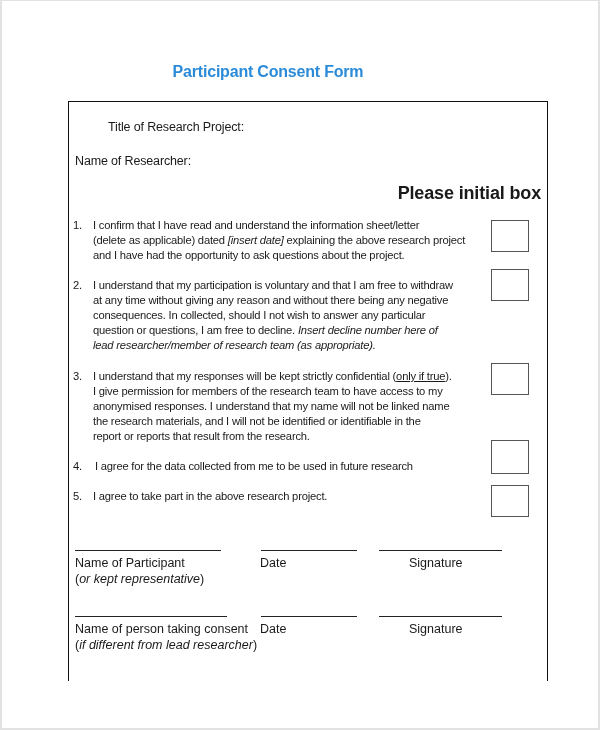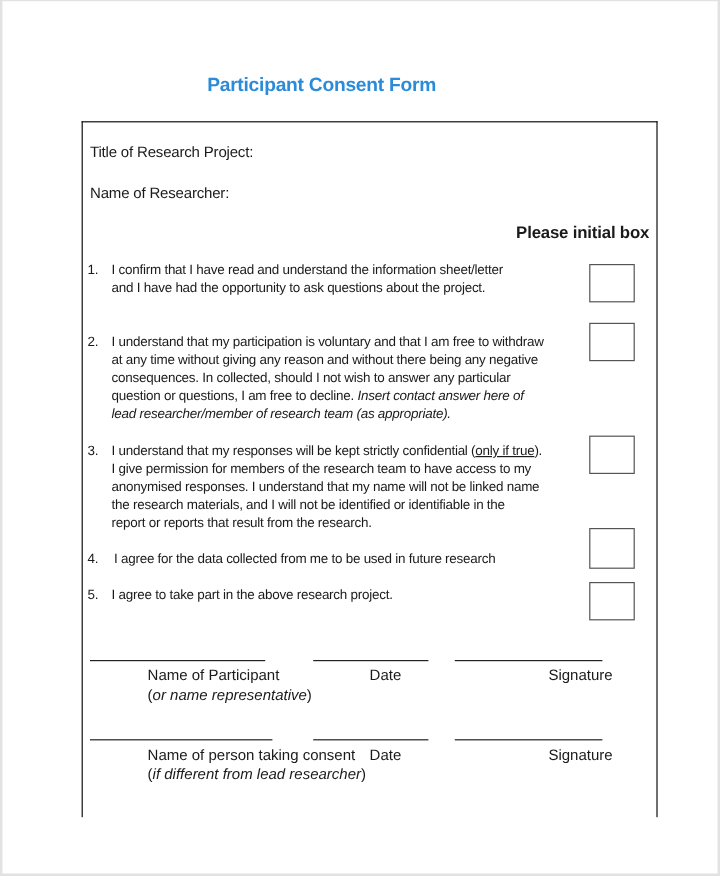--- a/index.html
+++ b/index.html
@@ -13,64 +13,65 @@
       position: absolute; left: 0; width: 504px; top: 63px;
       text-align: center; font-size: 16px; font-weight: bold; color: #2b8bd8;
       padding-left: 32px; letter-spacing: -0.2px;
     }
     .form-box {
       position: absolute; left: 68px; top: 101px; width: 480px; height: 580px;
       border: 1.5px solid #111; border-bottom: none;
     }
     .txt { position: absolute; font-size: 12.5px; line-height: 15px; white-space: nowrap; letter-spacing: -0.15px; }
     .field-label { left: 6px; }
-    .initial-hdr { right: 6px; top: 84px; font-weight: bold; font-size: 14px; }
+    .initial-hdr { right: 6px; top: 84px; font-weight: bold; font-size: 18px; }
     .item { position: absolute; left: 4px; width: 400px; font-size: 11.2px; line-height: 15px; letter-spacing: -0.2px; }
     .item .num { position: absolute; left: 0; top: 0; width: 20px; }
     .item .body { position: absolute; left: 20px; top: 0; white-space: nowrap; }
     .item .body span.line { display: block; }
     .ital { font-style: italic; }
     .uline { text-decoration: underline; text-align: right; }
     .ibox {
       position: absolute; left: 422px; width: 38px; height: 32px;
       border: 1.5px solid #555; background: #fff; cursor: pointer;
     }
     .sig-line { position: absolute; height: 1px; background: #222; }
-    .sig-txt { position: absolute; font-size: 12.5px; line-height: 16px; white-space: nowrap; margin-left: 48px; }
+    .sig-txt { position: absolute; font-size: 12.5px; line-height: 16px; white-space: nowrap; }
   </style>
 </head>
 <body>
 
 <div class="page-frame"></div>
 
 <div class="title">Participant Consent Form</div>
 
 <div class="form-box">
 
-  <div class="txt field-label" style="top:18px;">Title of Research Project:</div>
+  <div class="txt field-label" style="top:18px;margin-left:33px;">Title of Research Project:</div>
   <div class="txt field-label" style="top:52px;">Name of Researcher:</div>
 
   <div class="txt initial-hdr">Please initial box</div>
 
   <div class="item" style="top:116px;">
     <span class="num">1.</span>
     <div class="body">
       <span class="line">I confirm that I have read and understand the information sheet/letter</span>
+      <span class="line"><span>(delete as applicable) dated </span><span class="ital">[insert date]</span><span> explaining the above research project</span></span>
       <span class="line">and I have had the opportunity to ask questions about the project.</span>
     </div>
   </div>
   <div class="ibox" style="top:118px;"></div>
 
   <div class="item" style="top:176px;">
     <span class="num">2.</span>
     <div class="body">
       <span class="line">I understand that my participation is voluntary and that I am free to withdraw</span>
       <span class="line">at any time without giving any reason and without there being any negative</span>
       <span class="line">consequences. In collected, should I not wish to answer any particular</span>
-      <span class="line"><span>question or questions, I am free to decline. </span><span class="ital">Insert contact answer here of</span></span>
+      <span class="line"><span>question or questions, I am free to decline. </span><span class="ital">Insert decline number here of</span></span>
       <span class="line ital">lead researcher/member of research team (as appropriate).</span>
     </div>
   </div>
   <div class="ibox" style="top:167px;"></div>
 
   <div class="item" style="top:267px;">
     <span class="num">3.</span>
     <div class="body">
       <span class="line"><span>I understand that my responses will be kept strictly confidential (</span><span class="uline">only if true</span><span>).</span></span>
       <span class="line">I give permission for members of the research team to have access to my</span>
@@ -94,21 +95,21 @@
     <div class="body">
       <span class="line">I agree to take part in the above research project.</span>
     </div>
   </div>
   <div class="ibox" style="top:383px;"></div>
 
   <div class="sig-line" style="left:6px; top:448px; width:146px;"></div>
   <div class="sig-line" style="left:192px; top:448px; width:96px;"></div>
   <div class="sig-line" style="left:310px; top:448px; width:123px;"></div>
   <div class="sig-txt" style="left:6px; top:453px;">Name of Participant</div>
-  <div class="sig-txt" style="left:6px; top:469px;"><span>(</span><span class="ital">or name representative</span><span>)</span></div>
+  <div class="sig-txt" style="left:6px; top:469px;"><span>(</span><span class="ital">or kept representative</span><span>)</span></div>
   <div class="sig-txt" style="left:191px; top:453px;">Date</div>
   <div class="sig-txt" style="left:340px; top:453px;">Signature</div>
 
   <div class="sig-line" style="left:6px; top:514px; width:152px;"></div>
   <div class="sig-line" style="left:192px; top:514px; width:96px;"></div>
   <div class="sig-line" style="left:310px; top:514px; width:123px;"></div>
   <div class="sig-txt" style="left:6px; top:519px;">Name of person taking consent</div>
   <div class="sig-txt" style="left:6px; top:535px;"><span>(</span><span class="ital">if different from lead researcher</span><span>)</span></div>
   <div class="sig-txt" style="left:191px; top:519px;">Date</div>
   <div class="sig-txt" style="left:340px; top:519px;">Signature</div>

